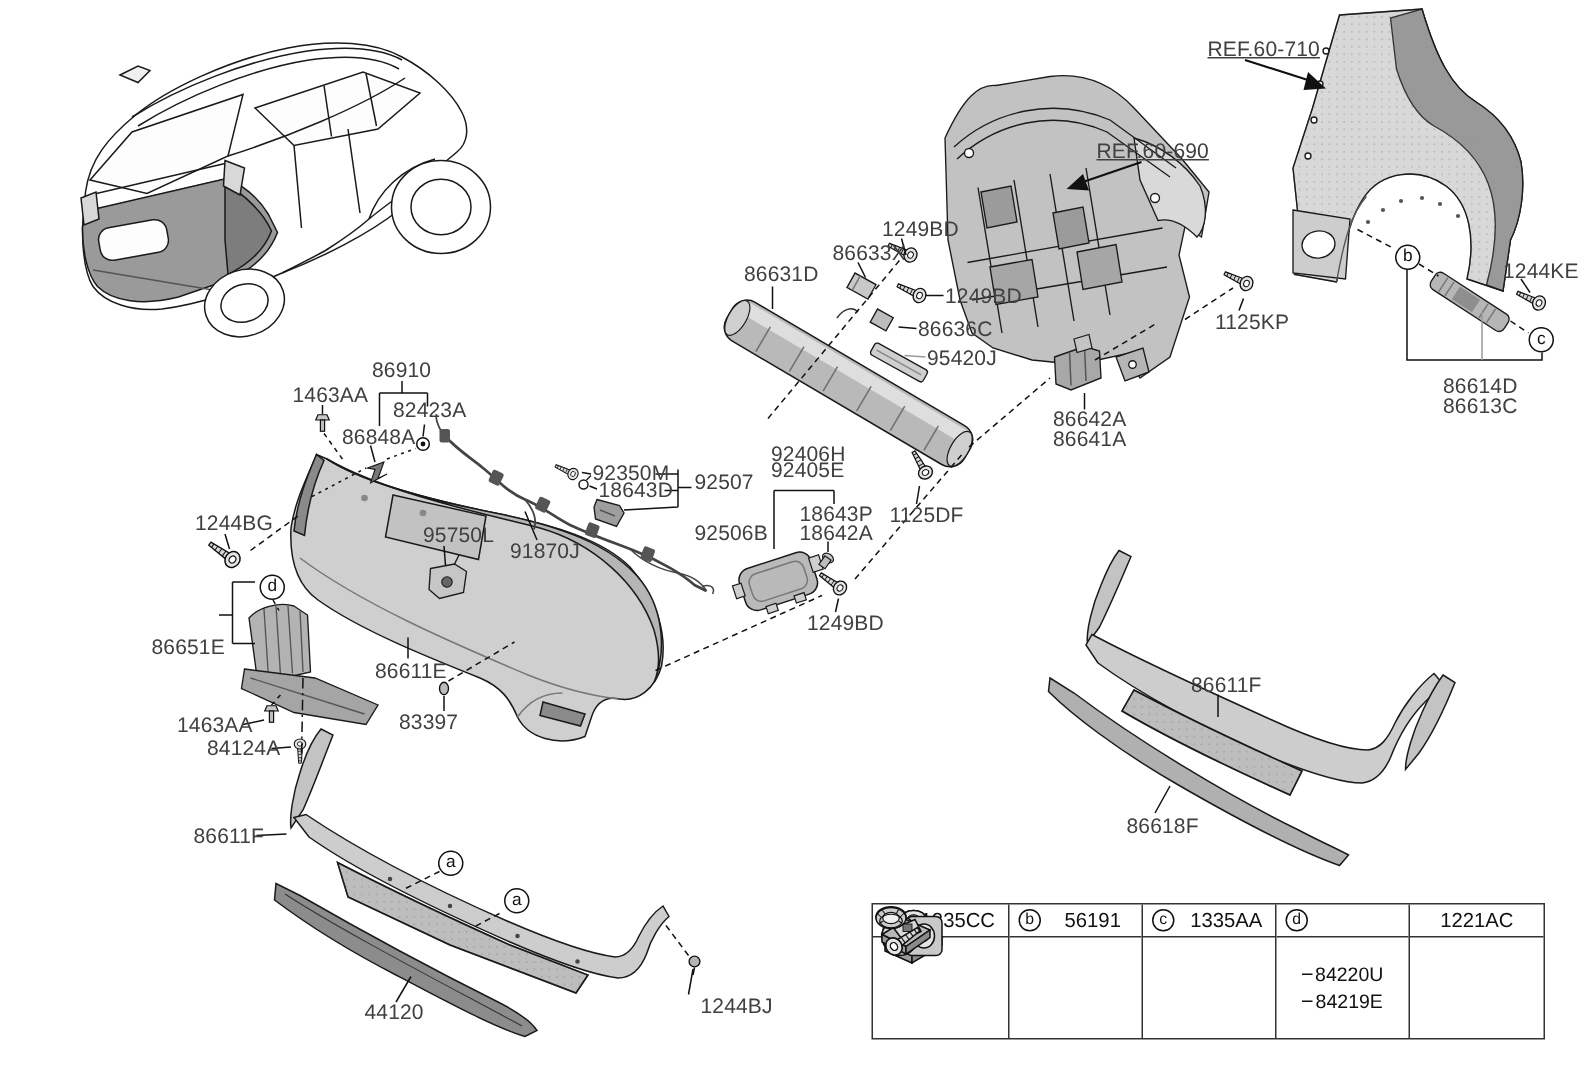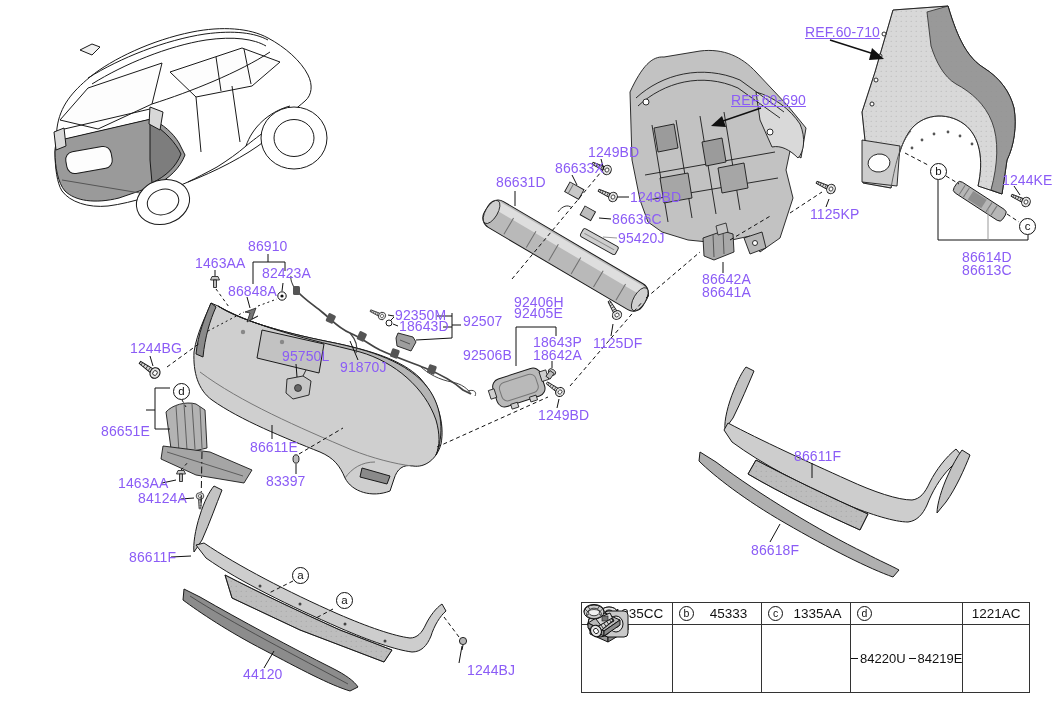--- a/index.html
+++ b/index.html
@@ -1,38 +1,38 @@
 <!DOCTYPE html>
 <html><head>
 <meta charset="utf-8">
 <style>
   html,body{margin:0;padding:0;background:#fff;}
   #stage{position:relative;width:1063px;height:727px;background:#fff;overflow:hidden;
          font-family:"Liberation Sans", sans-serif;color:#111;}
   svg{position:absolute;left:0;top:0;}
-  .lbl{position:absolute;font-size:14px;line-height:15px;white-space:nowrap;color:#8b5cf6;
+  .lbl{position:absolute;font-size:14px;line-height:15px;white-space:nowrap;color:#404040;
        letter-spacing:0.1px;}
   .lbl.u{text-decoration:underline;}
   .callout{position:absolute;width:17px;height:17px;border:1.2px solid #111;border-radius:50%;
        background:#fff;text-align:center;font-size:11.5px;line-height:15px;box-sizing:border-box;}
   .ttbox{position:absolute;left:692px;top:339px;width:296px;height:241px;
        border:1.2px dashed #555;box-sizing:border-box;}
   .ttbox .title{position:absolute;left:4px;top:6px;font-size:14px;}
   
   #legend{position:absolute;left:581px;top:602px;width:449px;height:91px;border:1px solid #333;
        box-sizing:border-box;display:flex;}
   .lcol{flex:0 0 89px;border-right:1px solid #333;display:flex;flex-direction:column;box-sizing:border-box;}
   .lcol:first-child{flex:0 0 91px;}
   .lcol:last-child{border-right:none;flex:1;gap:32px;}
   .lhead{height:22px;border-bottom:1px solid #333;display:flex;align-items:center;gap:8px;
        padding:0 6px;box-sizing:border-box;}
   .lhead .code{flex:1;text-align:center;font-size:13.5px;}
   .lcirc{width:15px;height:15px;border:1.1px solid #111;border-radius:50%;font-size:10.5px;
        line-height:13px;text-align:center;box-sizing:border-box;flex:0 0 15px;background:#fff;}
-  .lbody{flex:1;display:flex;align-items:center;justify-content:center;flex-direction:row;gap:3px;}
+  .lbody{flex:1;display:flex;align-items:center;justify-content:center;flex-direction:column;gap:3px;}
   .ditem{display:flex;align-items:center;gap:2px;font-size:13px;}
   .dash{width:7px;height:1px;background:#111;}
 </style>
 </head>
 <body>
 
 <div id="stage">
 
 <svg width="1063" height="727" viewBox="0 0 1063 727">
   <defs>
@@ -439,21 +439,21 @@
         <ellipse cx="27" cy="15" rx="8" ry="5" fill="#d9d9d9" stroke="#111"></ellipse>
         <path d="M19,15 L19,9 A8,5 0 0 1 35,9 L35,15" fill="#c6c6c6" stroke="#111"></path>
         <ellipse cx="27" cy="9" rx="8" ry="5" fill="#e6e6e6" stroke="#111"></ellipse>
         <ellipse cx="27" cy="9" rx="3.5" ry="2.2" fill="#777" stroke="#111" stroke-width="0.7"></ellipse>
       </svg>
     </div>
   </div>
   <div class="lcol">
     <div class="lhead">
       <span class="lcirc">b</span>
-      <span class="code">45333</span>
+      <span class="code">56191</span>
     </div>
     <div class="lbody">
       <svg width="50" height="42">
         <rect x="22" y="8" width="24" height="26" rx="4" fill="#c9c9c9" stroke="#111"></rect>
         <ellipse cx="18" cy="21" rx="12" ry="13" fill="#b5b5b5" stroke="#111"></ellipse>
         <ellipse cx="15" cy="21" rx="9" ry="10" fill="#d6d6d6" stroke="#111"></ellipse>
         <ellipse cx="34" cy="21" rx="7" ry="8" fill="#e3e3e3" stroke="#111"></ellipse>
         <ellipse cx="34" cy="21" rx="3" ry="3.6" fill="#8a8a8a" stroke="#111" stroke-width="0.7"></ellipse>
       </svg>
     </div>

